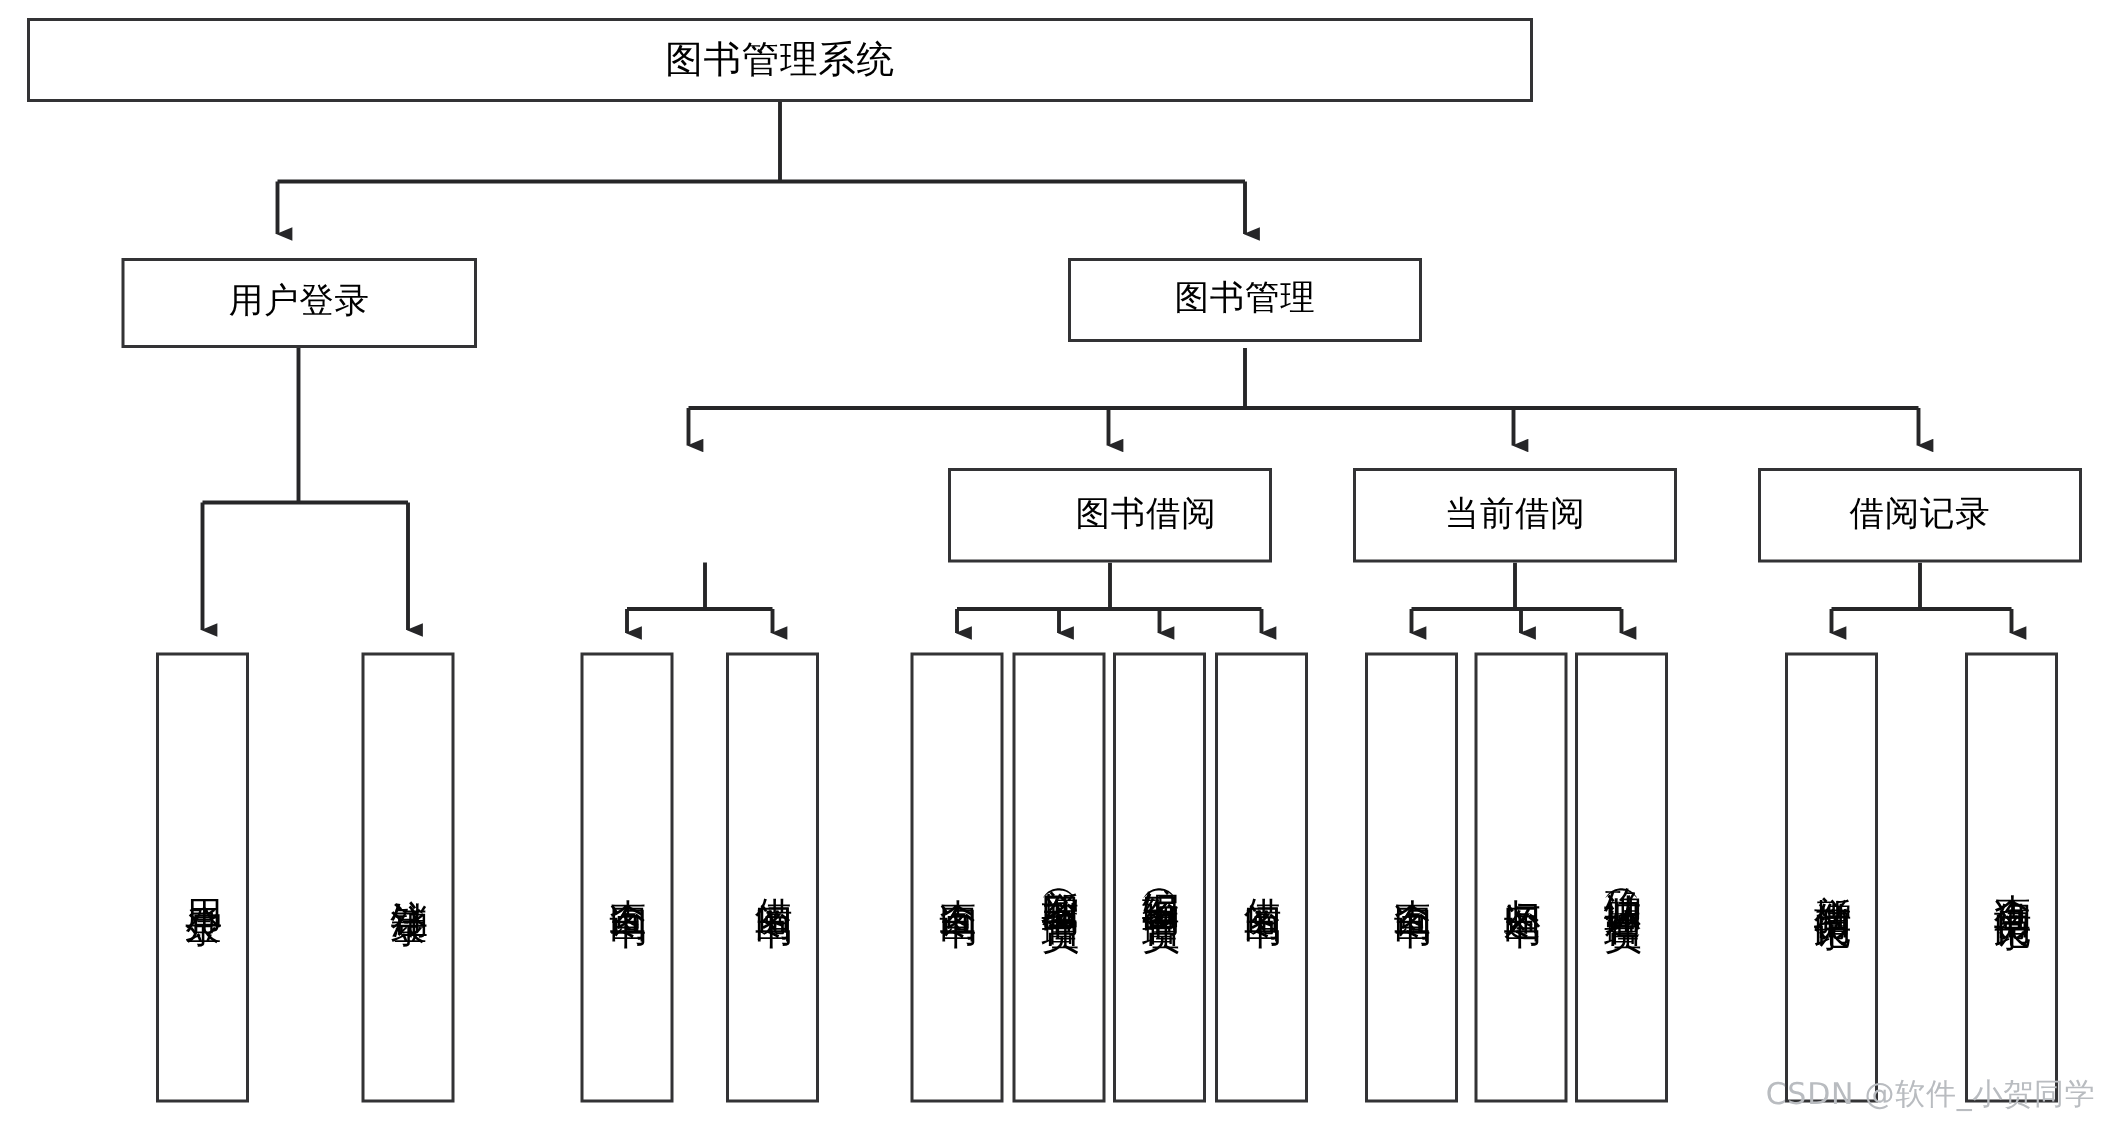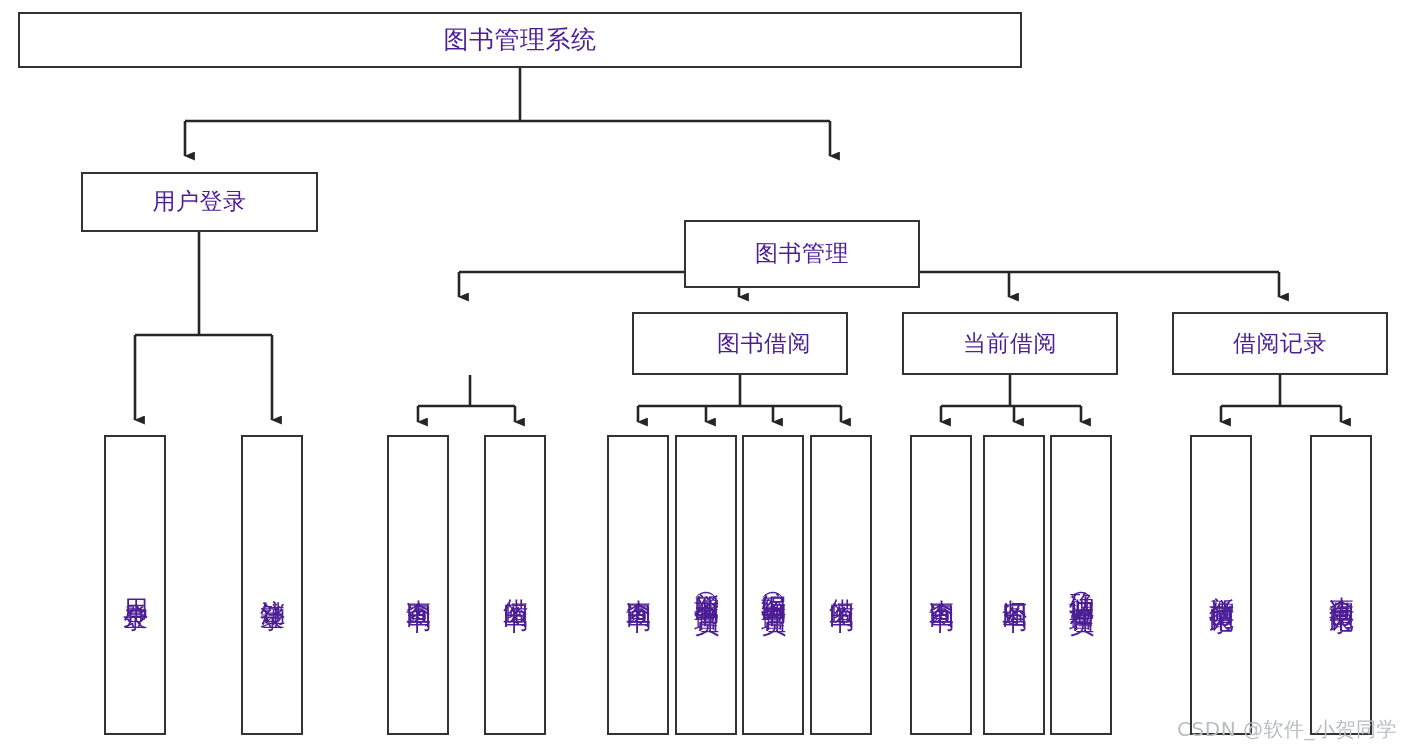--- a/index.html
+++ b/index.html
@@ -23,21 +23,21 @@
     border:2.5px solid #333335;
     display:flex;
     align-items:center;
     justify-content:center;
     color:#000000;
   }
   .node .label{
     display:block;
     text-align:center;
     line-height:1.18;
-    color:#4c1d95;
+    color:#000000;
     letter-spacing:0.5px;
   }
   
   .node.root{ }
   .node.root .label{ font-size:25px; }
   
   .node.branch .label{ font-size:23px; }
   
   .node.leaf{
     align-items:center;
@@ -127,21 +127,21 @@
     </g>
   </svg>
 
   <div class="node root" style="left:18px;top:12px;width:1004px;height:56px;">
     <span class="label">图书管理系统</span>
   </div>
 
   <div class="node branch" style="left:81px;top:172px;width:237px;height:60px;">
     <span class="label">用户登录</span>
   </div>
-  <div class="node branch" style="left:684px;top:172px;width:236px;height:68px;margin-top:48px;">
+  <div class="node branch" style="left:712px;top:172px;width:236px;height:56px;">
     <span class="label">图书管理</span>
   </div>
 
   <div class="node branch" style="left:632px;top:312px;width:216px;height:63px;padding-left:48px;">
     <span class="label">图书借阅</span>
   </div>
   <div class="node branch" style="left:902px;top:312px;width:216px;height:63px;">
     <span class="label">当前借阅</span>
   </div>
   <div class="node branch" style="left:1172px;top:312px;width:216px;height:63px;">

